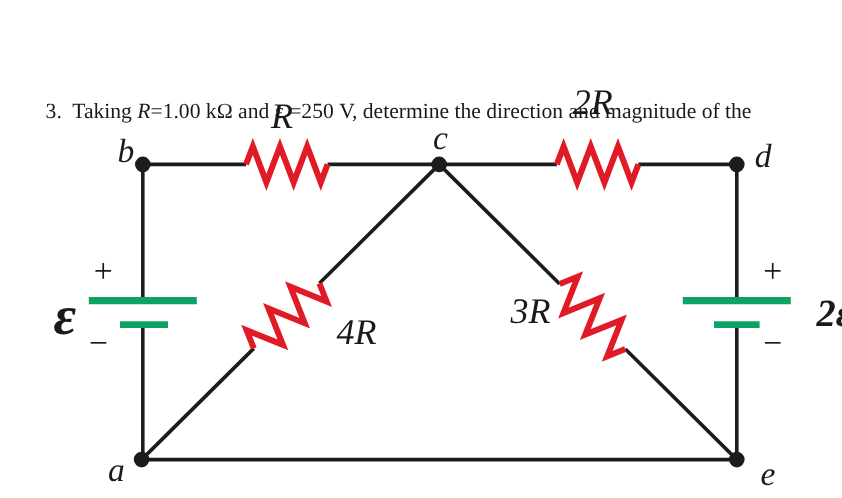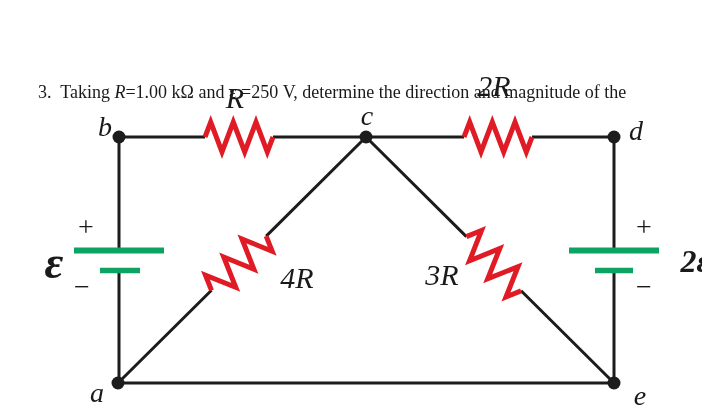--- a/index.html
+++ b/index.html
@@ -62,21 +62,21 @@
       <circle cx="338" cy="137" r="6.5"></circle>
       <circle cx="586" cy="137" r="6.5"></circle>
       <circle cx="90" cy="383" r="6.5"></circle>
       <circle cx="586" cy="383" r="6.5"></circle>
     </g>
   </svg>
 
   <span class="clabel lbl-res" style="left:207px; top:98px;">R</span>
   <span class="clabel lbl-res" style="left:466px; top:86px;">2R</span>
   <span class="clabel lbl-res" style="left:269px; top:278px;">4R</span>
-  <span class="clabel lbl-res" style="left:414px; top:275px;">3R</span>
+  <span class="clabel lbl-res" style="left:414px; top:260px;">3R</span>
 
   <span class="clabel lbl-node" style="left:77px;  top:127px;">b</span>
   <span class="clabel lbl-node" style="left:339px; top:116px;">c</span>
   <span class="clabel lbl-node" style="left:608px; top:131px;">d</span>
   <span class="clabel lbl-node" style="left:69px;  top:393px;">a</span>
   <span class="clabel lbl-node" style="left:612px; top:396px;">e</span>
 
   <span class="clabel lbl-emf" style="left:26px;  top:263px;">ε</span>
   <span class="clabel lbl-emf2" style="left:667px; top:261px;">2ε</span>
 

